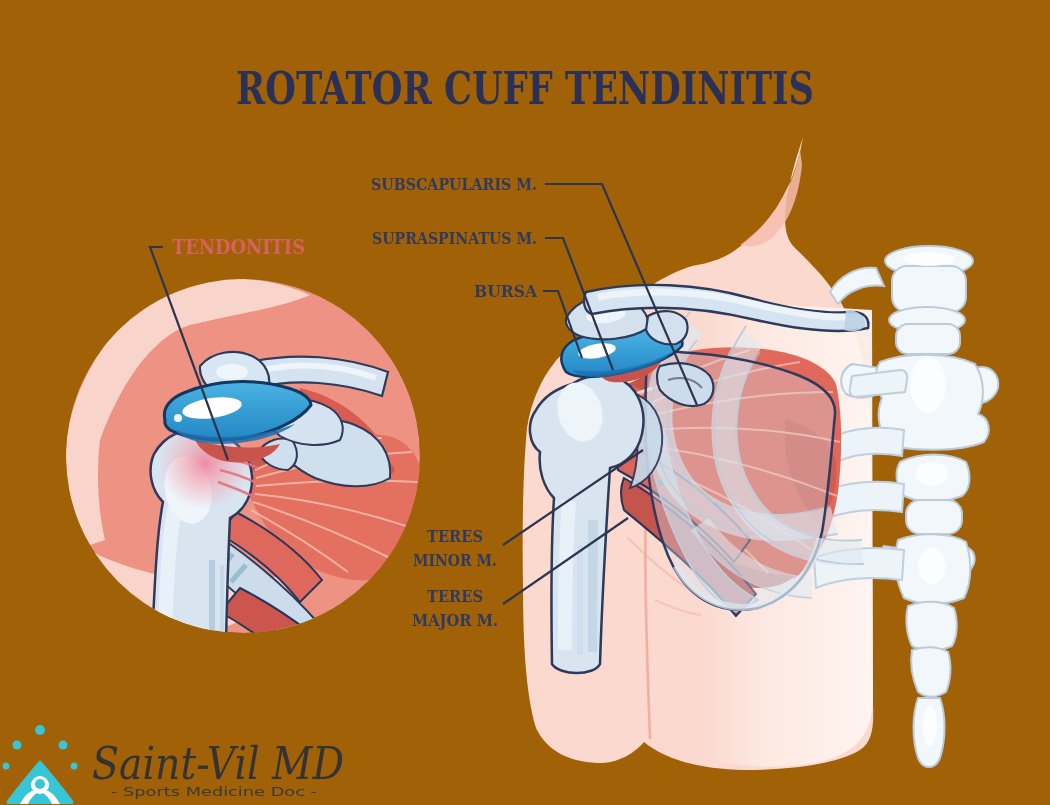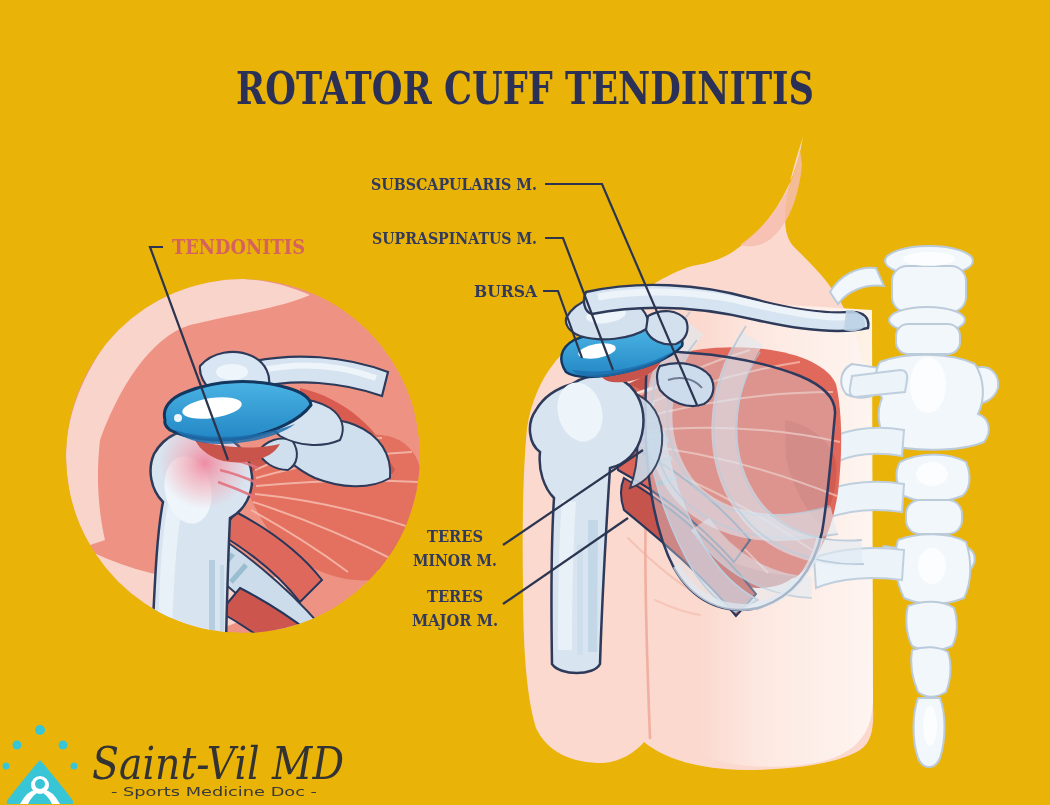--- a/index.html
+++ b/index.html
@@ -1,16 +1,16 @@
 <!DOCTYPE html>
 <html><head>
 <meta charset="utf-8">
 <style>
   html,body{margin:0;padding:0;background:#ffffff;}
-  #stage{position:relative;width:1050px;height:805px;background:#eab308;overflow:hidden;
+  #stage{position:relative;width:1050px;height:805px;background:#a16207;overflow:hidden;
          font-family:"DejaVu Serif","Liberation Serif",serif;}
   svg text{user-select:none;}
 </style>
 </head>
 <body>
 
 <div id="stage">
 <svg width="1050" height="805" viewBox="0 0 1050 805" xmlns="http://www.w3.org/2000/svg">
   <defs>
     <clipPath id="insetClip">

